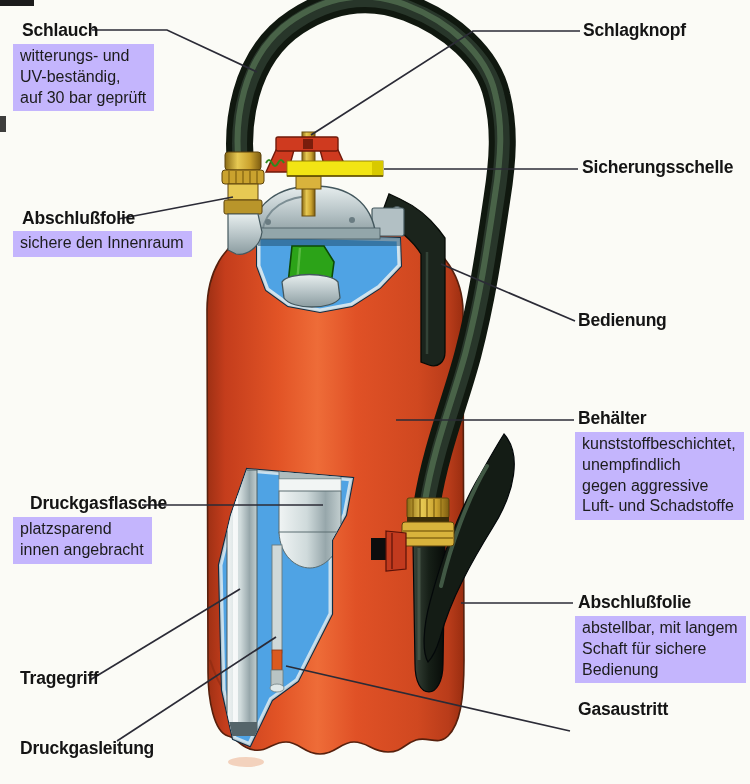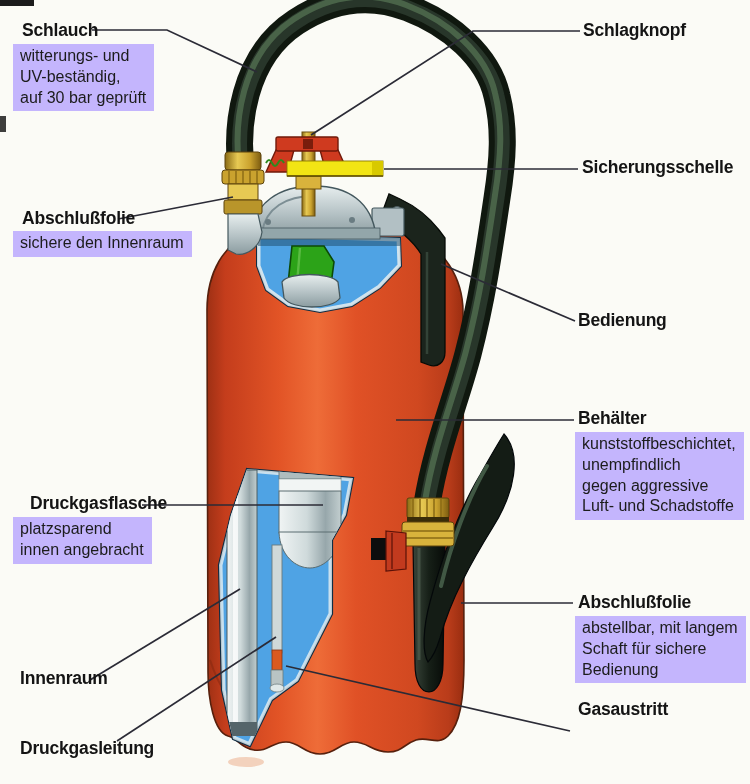--- a/index.html
+++ b/index.html
@@ -243,19 +243,19 @@
 
 <div class="lbl t" style="left:30px;top:493px">Druckgasflasche</div>
 <div class="lbl n" style="left:13px;top:517px">platzsparend
 innen angebracht</div>
 
 <div class="lbl t" style="left:578px;top:592px">Abschlußfolie</div>
 <div class="lbl n" style="left:575px;top:616px">abstellbar, mit langem
 Schaft für sichere
 Bedienung</div>
 
-<div class="lbl t" style="left:20px;top:668px">Innenraum</div>
+<div class="lbl t" style="left:20px;top:668px">Tragegriff</div>
 
 <div class="lbl t" style="left:20px;top:738px">Druckgasleitung</div>
 
 <div class="lbl t" style="left:578px;top:699px">Gasaustritt</div>
 
 </div>
 
 </body></html>

